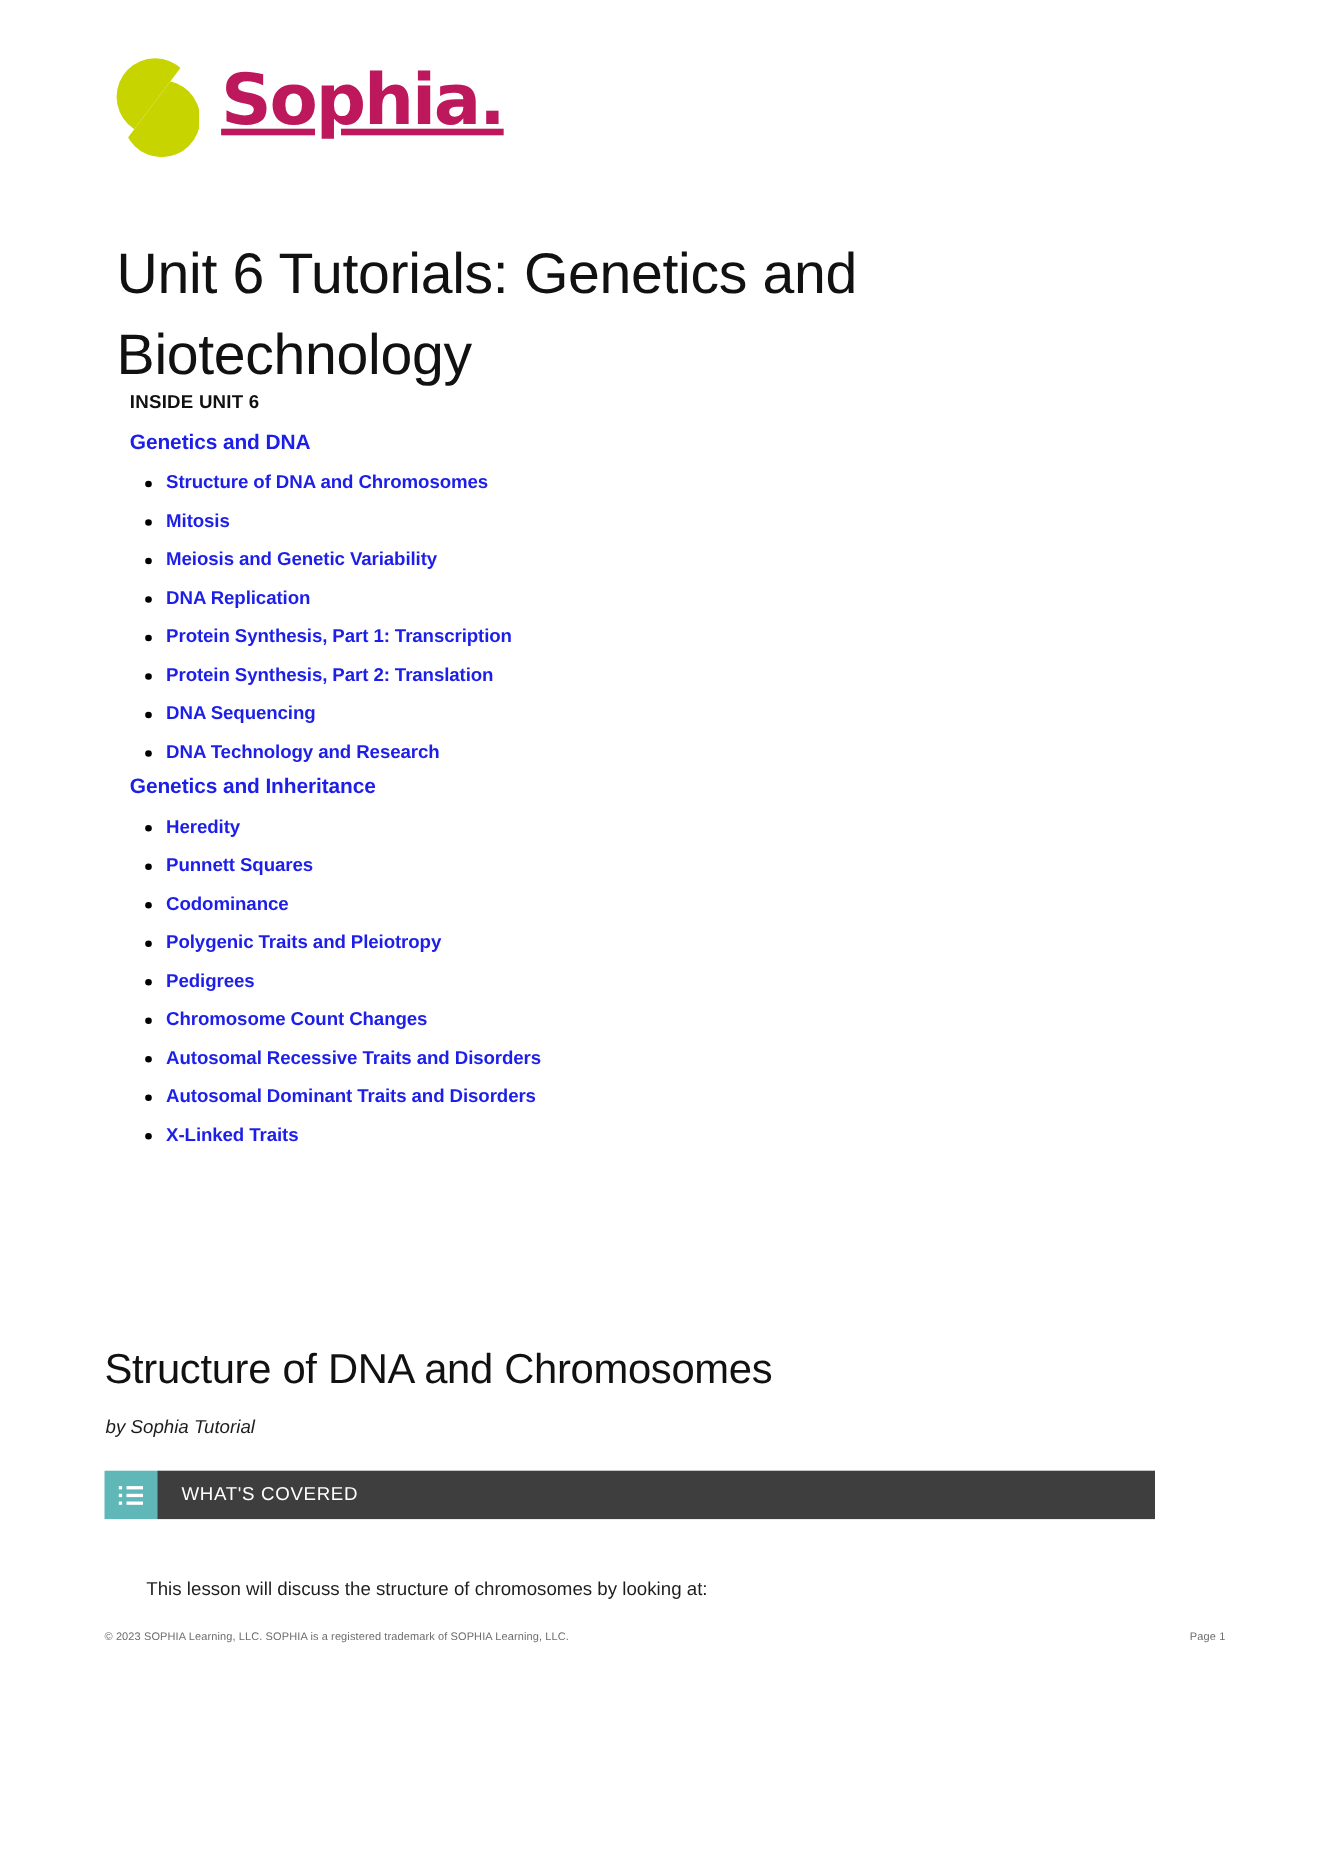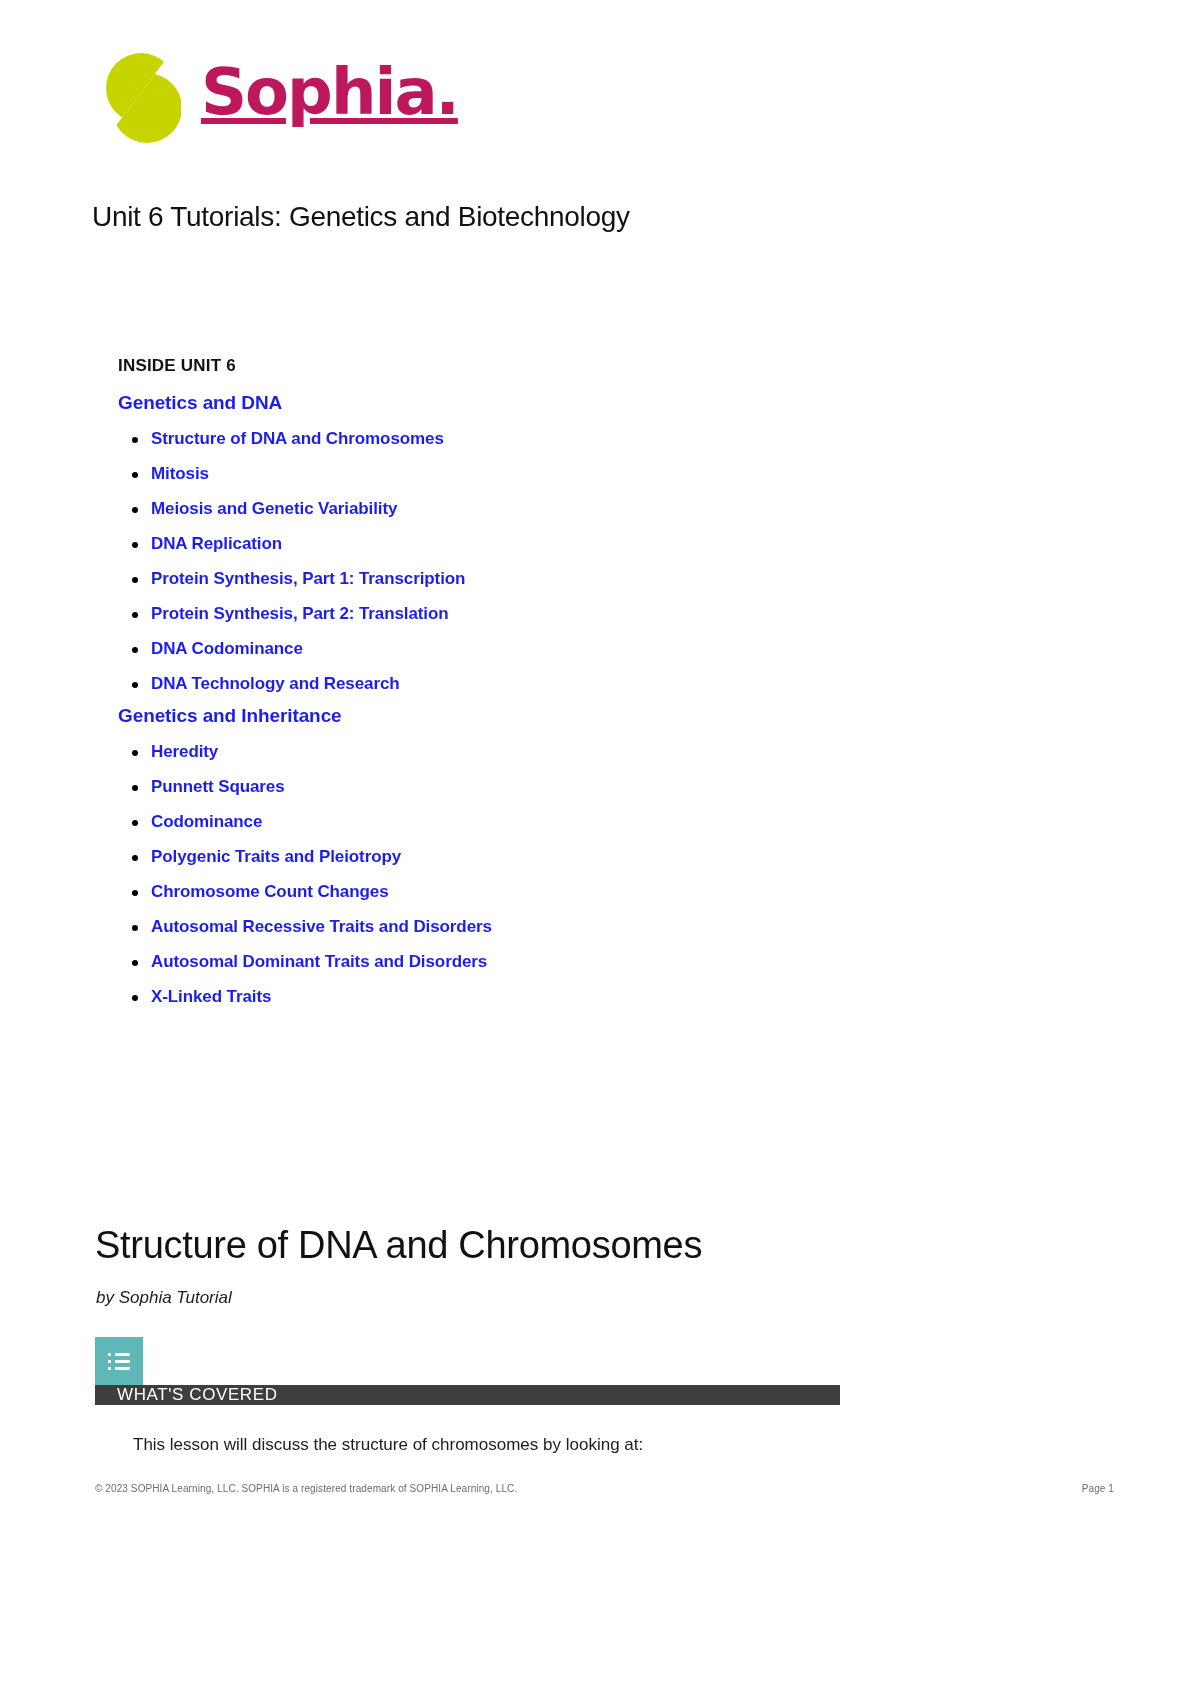--- a/index.html
+++ b/index.html
@@ -43,24 +43,24 @@
     color: #be185d;
     letter-spacing: -2px;
     line-height: 1;
     padding-bottom: 6px;
     text-decoration: underline;
   }
 
   
   .doc-title {
     position: absolute;
-    left: 92px;
+    left: 106px;
     top: 178px;
     width: 830px;
-    font-size: 28px;
+    font-size: 52px;
     font-weight: normal;
     line-height: 1.42;
     color: #111111;
     letter-spacing: -0.3px;
   }
 
   
   .inside-label {
     position: absolute;
     left: 118px;
@@ -130,25 +130,24 @@
     font-size: 17px;
     font-style: italic;
     color: #1d1d1d;
   }
 
   
   .callout {
     position: absolute;
     left: 95px;
     top: 1337px;
-    width: 745px;
+    width: 955px;
     height: 44px;
     display: flex;
     align-items: stretch;
-    flex-direction: column;
   }
   .callout-icon-box {
     width: 48px;
     background: #5fb8b7;
     display: flex;
     align-items: center;
     justify-content: center;
     flex: 0 0 48px;
   }
   .callout-icon {
@@ -243,32 +242,33 @@
 
     <div class="toc-section">
       <div class="toc-section-title">Genetics and DNA</div>
       <ul class="toc-list">
         <li><span>Structure of DNA and Chromosomes</span></li>
         <li><span>Mitosis</span></li>
         <li><span>Meiosis and Genetic Variability</span></li>
         <li><span>DNA Replication</span></li>
         <li><span>Protein Synthesis, Part 1: Transcription</span></li>
         <li><span>Protein Synthesis, Part 2: Translation</span></li>
-        <li><span>DNA Codominance</span></li>
+        <li><span>DNA Sequencing</span></li>
         <li><span>DNA Technology and Research</span></li>
       </ul>
     </div>
 
     <div class="toc-section">
       <div class="toc-section-title">Genetics and Inheritance</div>
       <ul class="toc-list">
         <li><span>Heredity</span></li>
         <li><span>Punnett Squares</span></li>
         <li><span>Codominance</span></li>
         <li><span>Polygenic Traits and Pleiotropy</span></li>
+        <li><span>Pedigrees</span></li>
         <li><span>Chromosome Count Changes</span></li>
         <li><span>Autosomal Recessive Traits and Disorders</span></li>
         <li><span>Autosomal Dominant Traits and Disorders</span></li>
         <li><span>X-Linked Traits</span></li>
       </ul>
     </div>
 
   </div>
 
   <h2 class="lesson-title">Structure of DNA and Chromosomes</h2>

